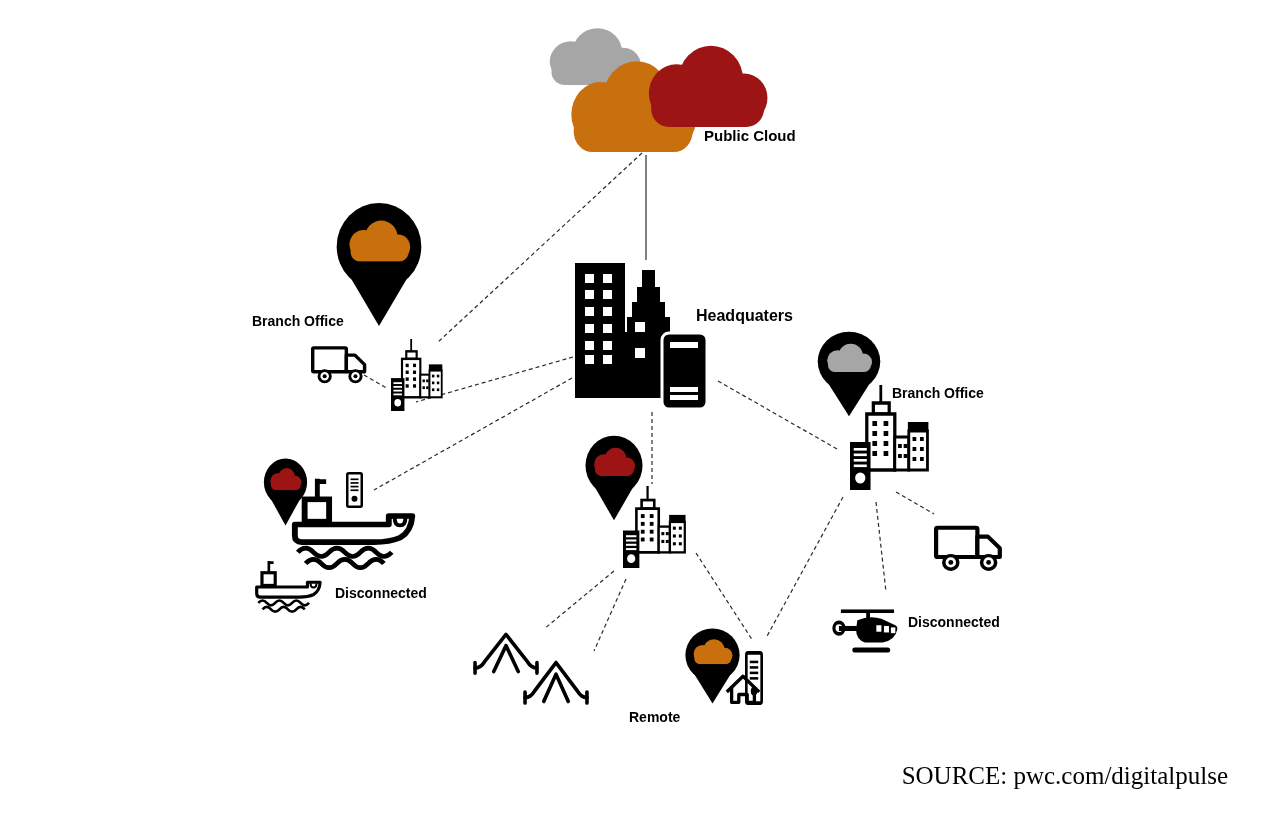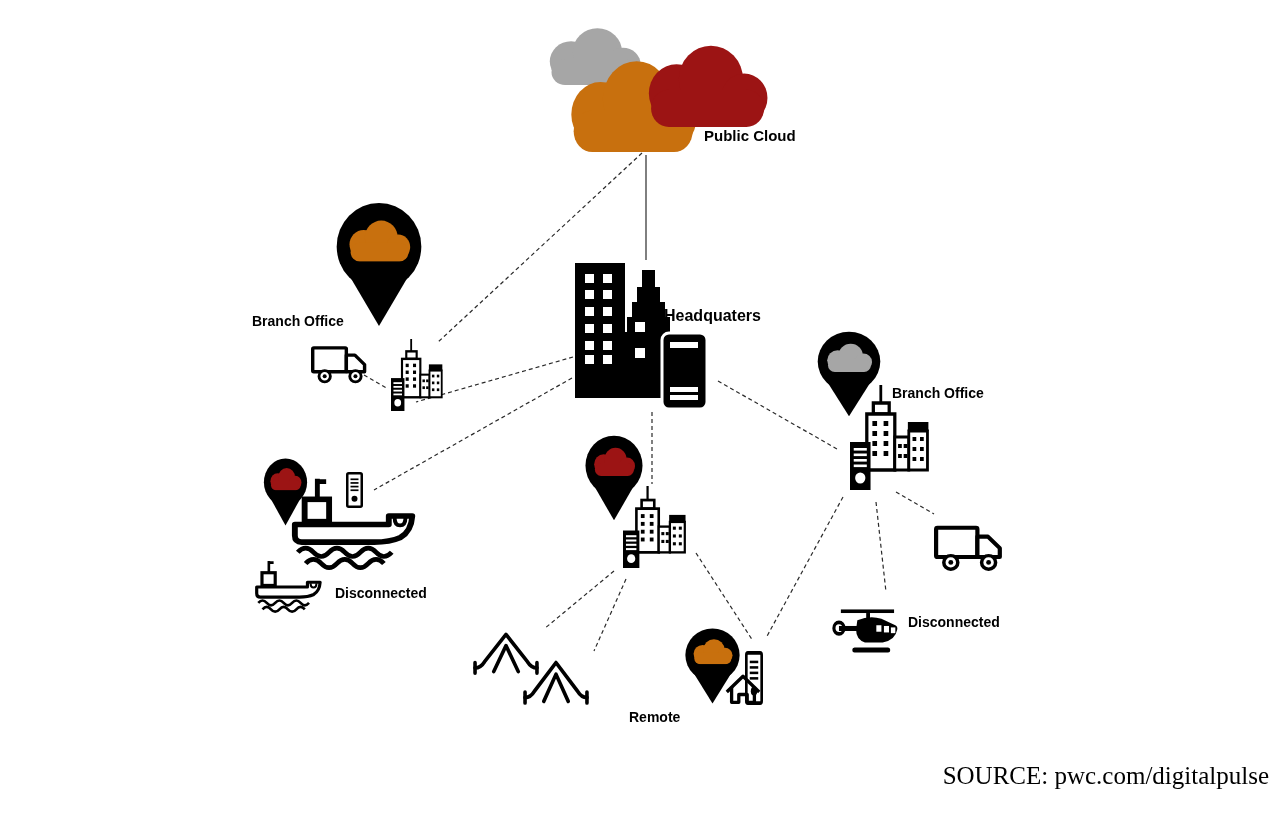--- a/index.html
+++ b/index.html
@@ -245,21 +245,21 @@
     </svg>
 
   <svg class="abs" style="left:934px;top:523px;width:70px;height:49px" viewBox="0 0 100 72" preserveAspectRatio="none">
       <use href="#sym-truck"></use>
     </svg>
   <svg class="abs" style="left:832px;top:608px;width:76px;height:46px" viewBox="0 0 120 64" preserveAspectRatio="none">
       <use href="#sym-heli"></use>
     </svg>
 
   <div class="lbl" style="left:704px;top:127px;font-size:15px">Public Cloud</div>
-  <div class="lbl" style="left:664px;top:307px;font-size:16px">Headquaters</div>
+  <div class="lbl" style="left:696px;top:307px;font-size:16px">Headquaters</div>
   <div class="lbl" style="left:252px;top:313px;font-size:14px">Branch Office</div>
   <div class="lbl" style="left:892px;top:385px;font-size:14px">Branch Office</div>
   <div class="lbl" style="left:335px;top:585px;font-size:14px">Disconnected</div>
   <div class="lbl" style="left:908px;top:614px;font-size:14px">Disconnected</div>
   <div class="lbl" style="left:629px;top:709px;font-size:14px">Remote</div>
-  <div class="lbl src" style="left:929px;top:762px;width:340px;text-align:right;font-size:25px">SOURCE: pwc.com/digitalpulse</div>
+  <div class="lbl src" style="left:888px;top:762px;width:340px;text-align:right;font-size:25px">SOURCE: pwc.com/digitalpulse</div>
 
 </div>
 
 </body></html>

